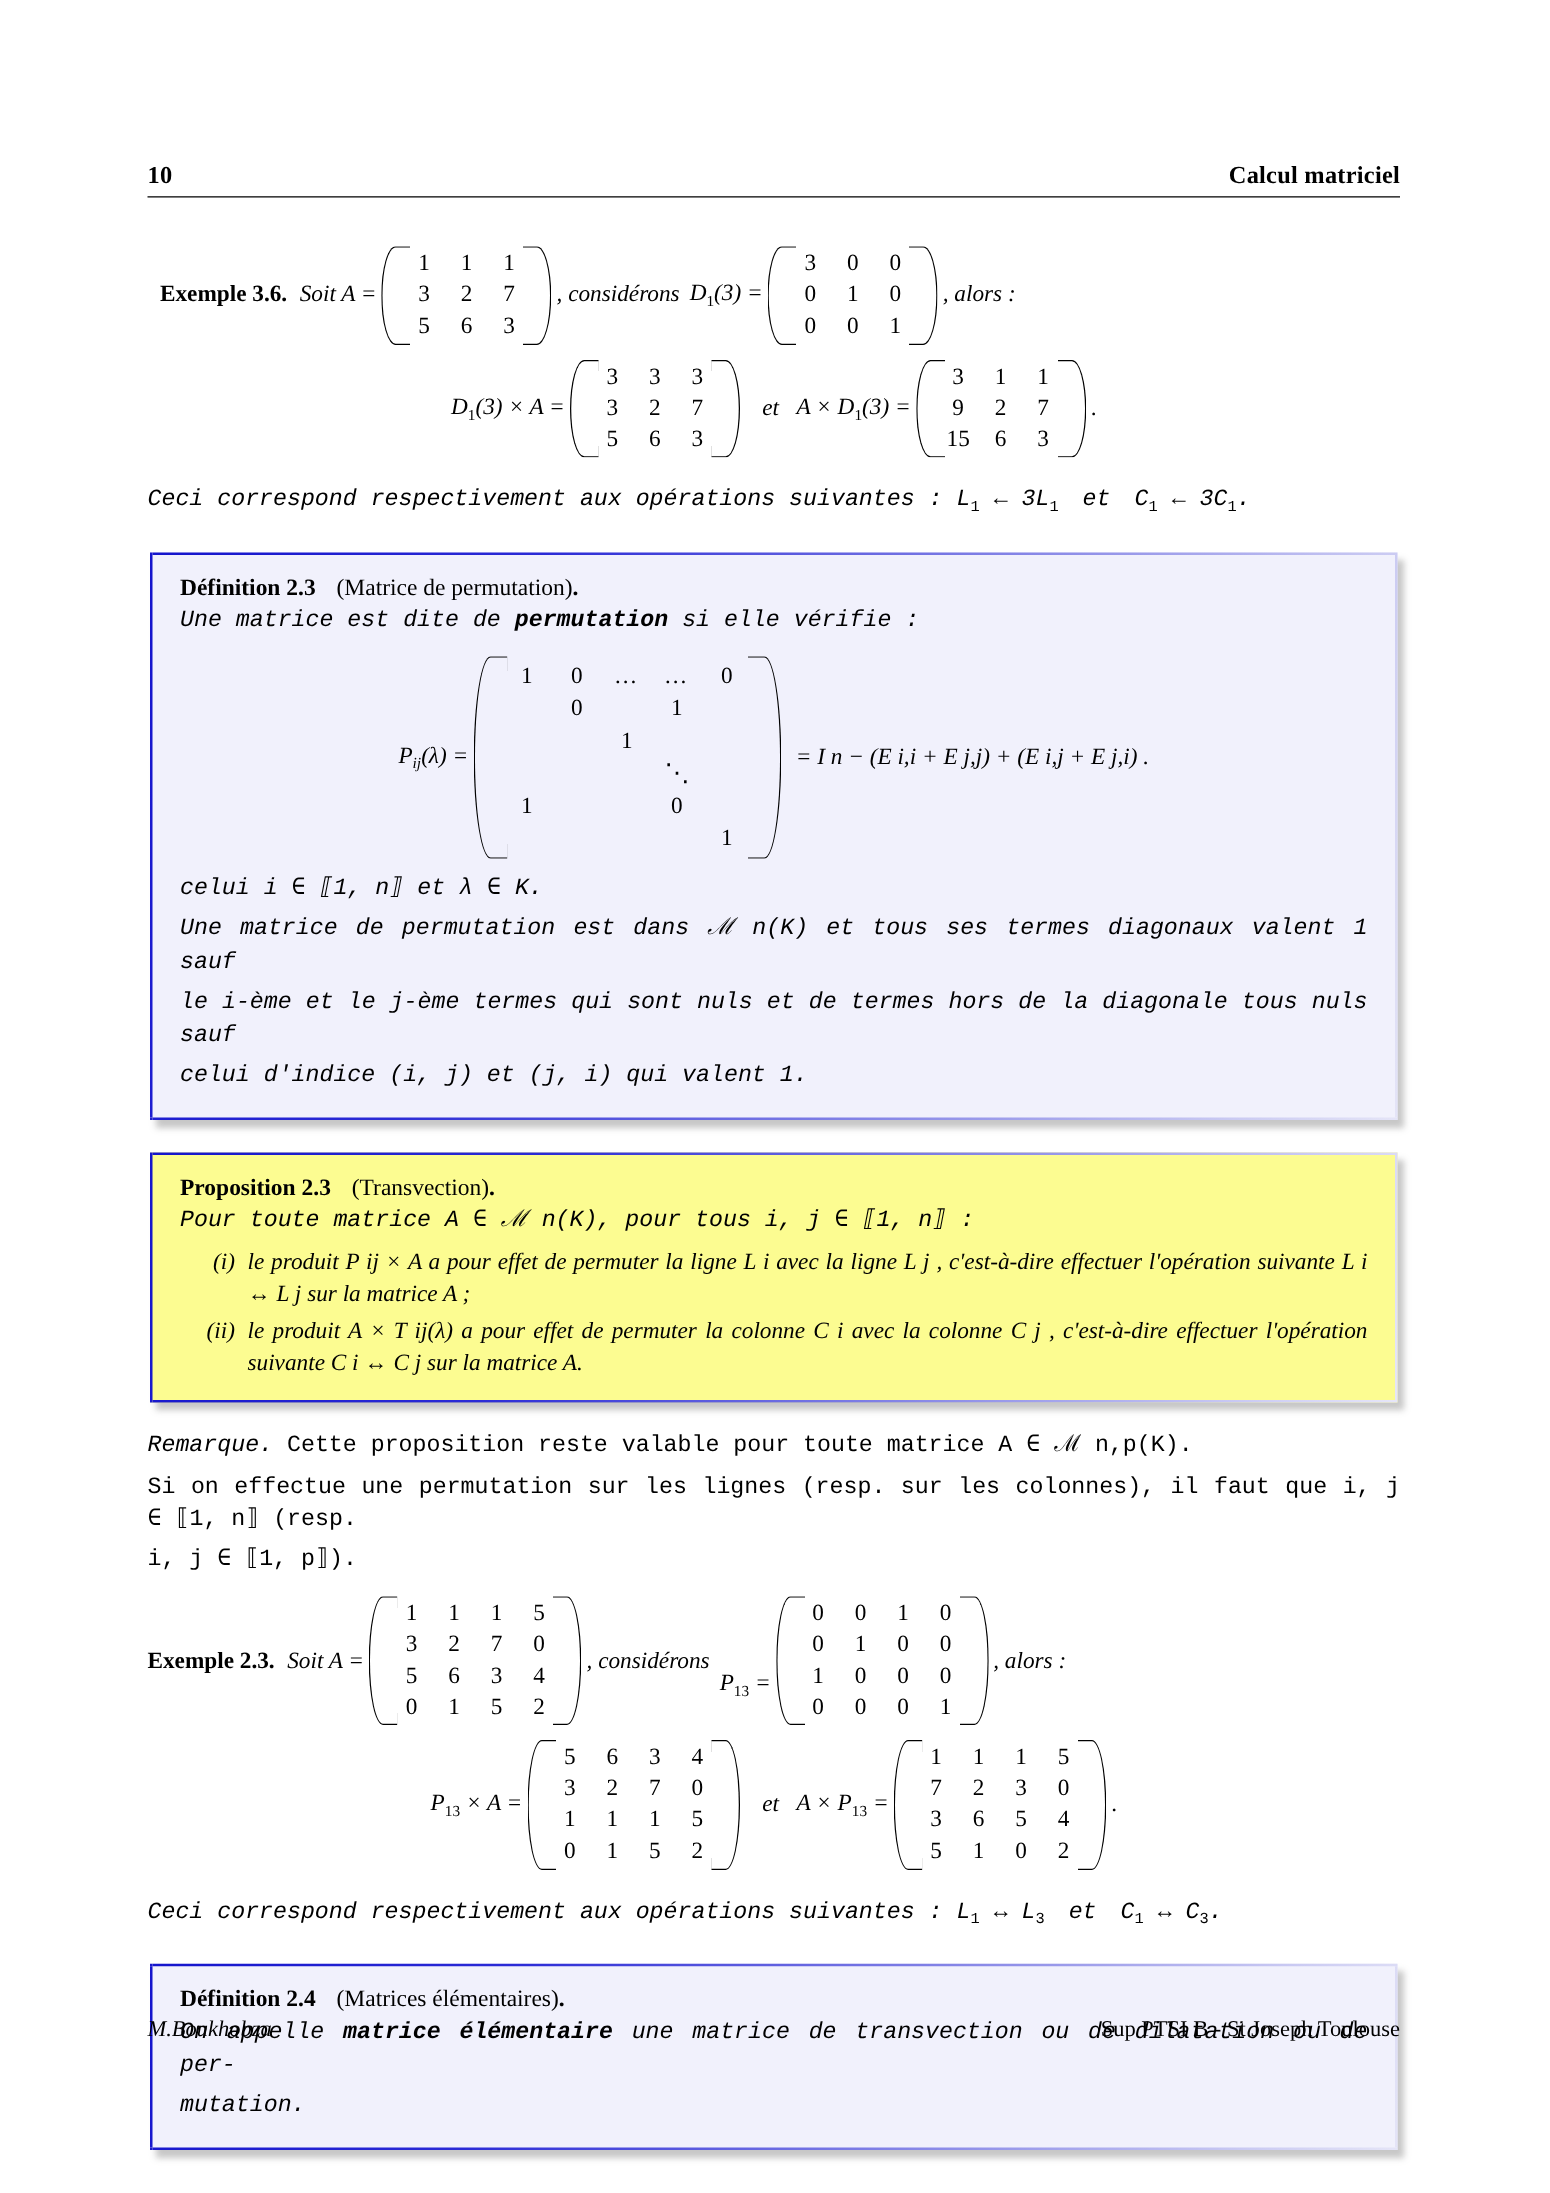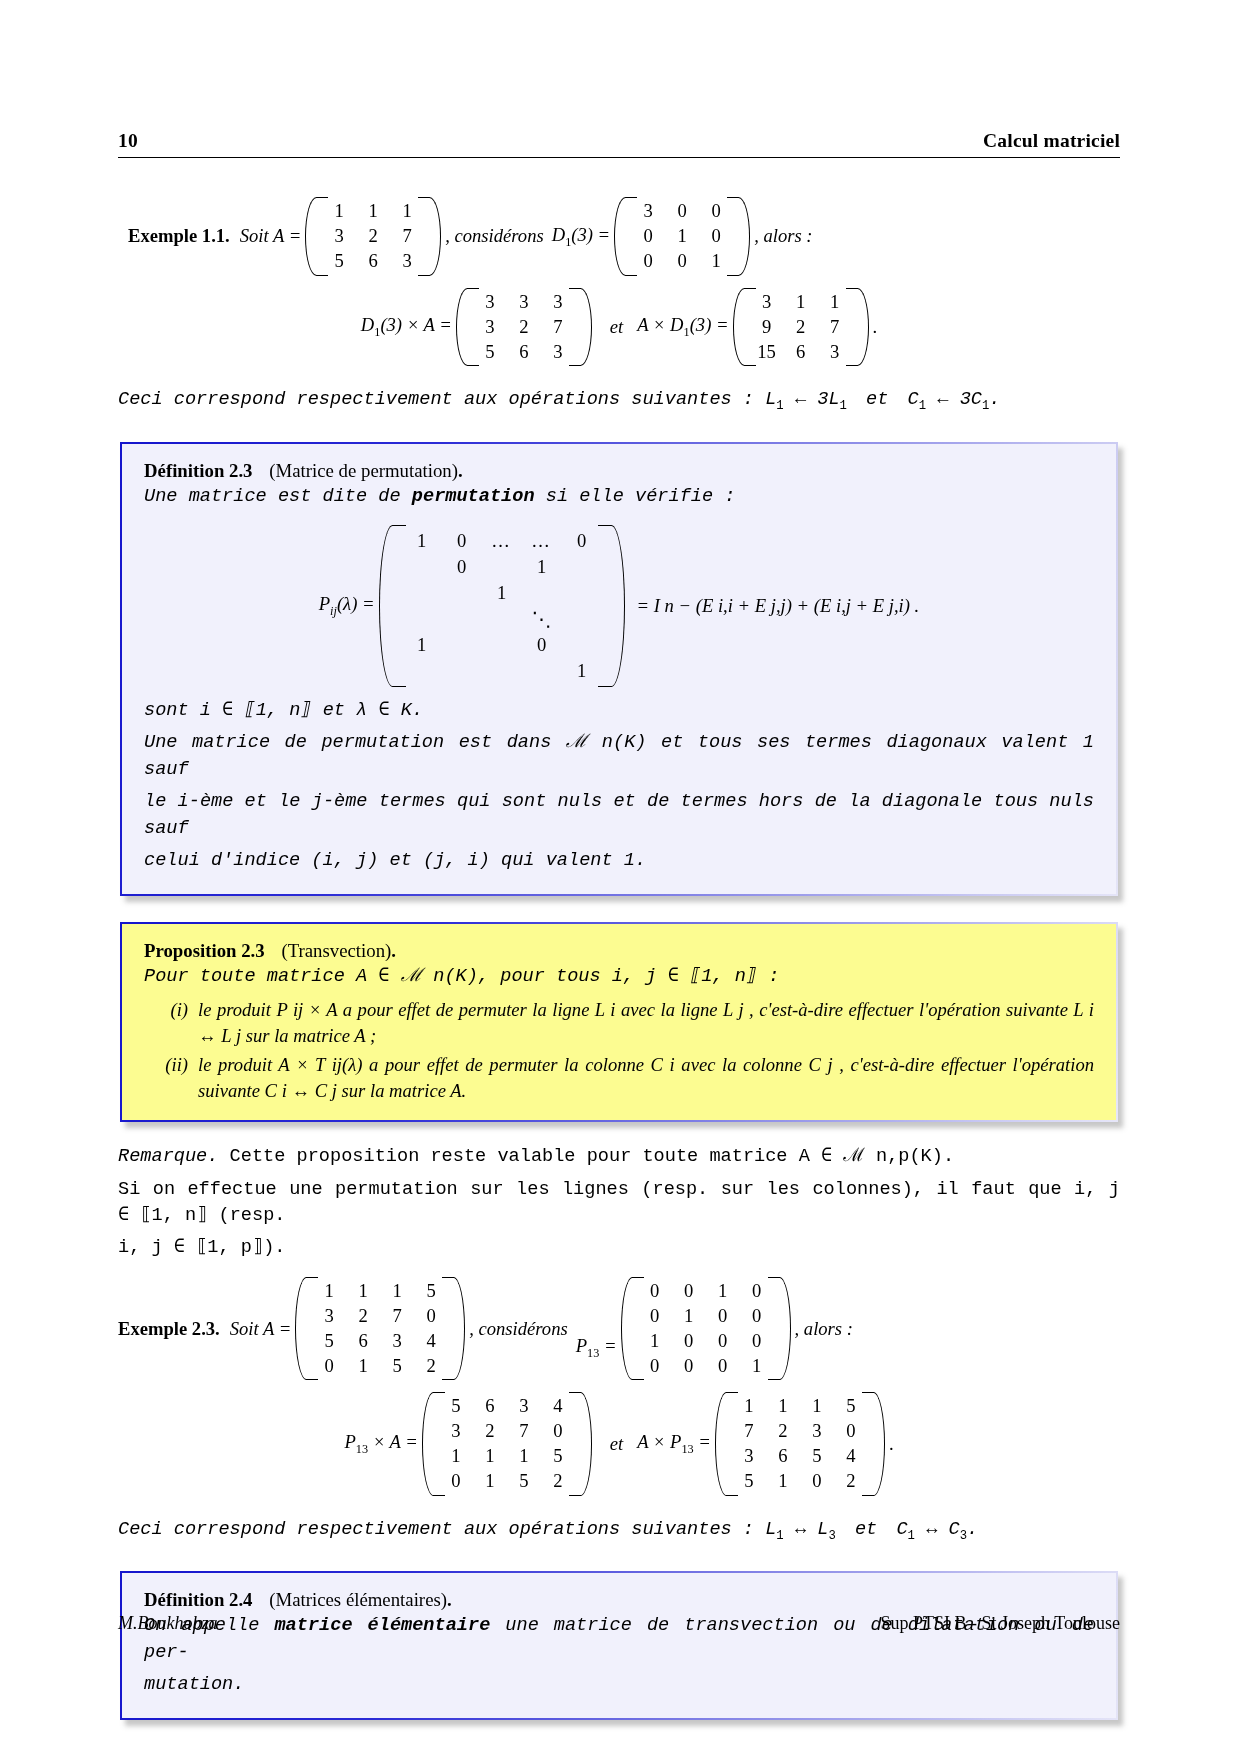--- a/index.html
+++ b/index.html
@@ -173,21 +173,21 @@
 <body>
 
 <div class="page">
 
   <div class="pg-header">
     <span>10</span>
     <span>Calcul matriciel</span>
   </div>
 
   <div class="mathline left" style="margin-left:10px;">
-    <span class="bold mr">Exemple 1.1.</span>
+    <span class="bold mr">Exemple 3.6.</span>
     <span class="it" style="margin-left:10px;">Soit A =</span>
     <span class="matrix">
       <span class="par-l"></span>
       <span class="mcells c3">
         <span>1</span>
         <span>1</span>
         <span>1</span>
         <span>3</span>
         <span>2</span>
         <span>7</span>
@@ -323,21 +323,21 @@
           <span></span>
           <span></span>
           <span></span>
           <span>1</span>
         </span>
         <span class="par-r"></span>
       </span>
       <span class="mr" style="margin-left:8px;font-style:italic;">= I n − (E i,i + E j,j) + (E i,j + E j,i) .</span>
     </div>
 
-    <div class="par">sont i ∈ ⟦1, n⟧ et λ ∈ K.</div>
+    <div class="par">celui i ∈ ⟦1, n⟧ et λ ∈ K.</div>
     <div class="par">Une matrice de permutation est dans ℳ n(K) et tous ses termes diagonaux valent 1 sauf</div>
     <div class="par">le i-ème et le j-ème termes qui sont nuls et de termes hors de la diagonale tous nuls sauf</div>
     <div class="par">celui d'indice (i, j) et (j, i) qui valent 1.</div>
   </div>
 
   <div class="tbox proposition">
     <div class="box-title">
       <span class="nm">Proposition 2.3</span>
       <span class="paren">(Transvection)</span><span class="dot">.</span>
     </div>

